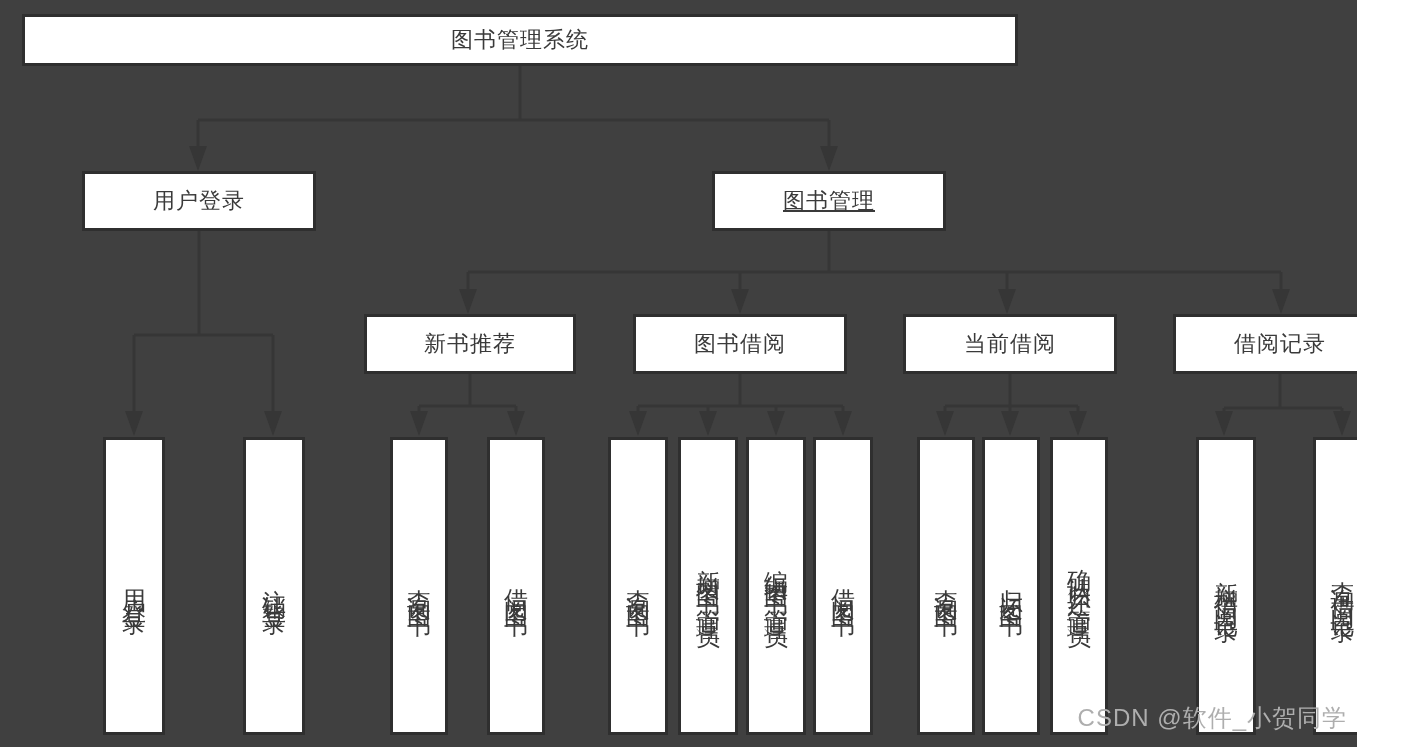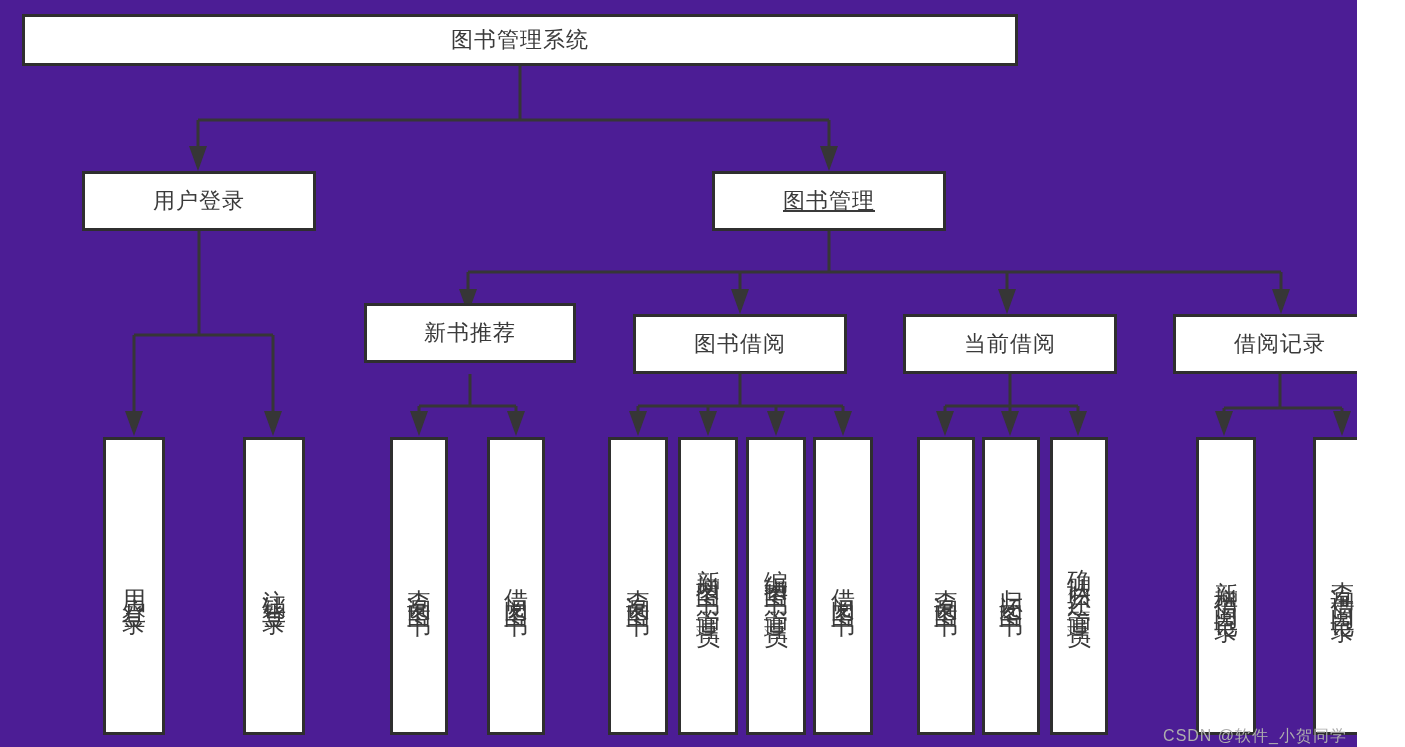--- a/index.html
+++ b/index.html
@@ -1,19 +1,19 @@
 <!DOCTYPE html>
 <html><head>
 <meta charset="utf-8">
 <style>
   html,body{margin:0;padding:0;background:#ffffff;}
   #canvas{
     position:relative;
     width:1357px;height:747px;
-    background:#4c1d95;
+    background:#404040;
     font-family:"Liberation Sans","DejaVu Sans",sans-serif;
     overflow:hidden;
   }
   #wires{position:absolute;left:0;top:0;}
   .node{
     position:absolute;
     box-sizing:border-box;
     border:3px solid #2f2f2f;
     background:#ffffff;
     display:flex;align-items:center;justify-content:center;
@@ -34,23 +34,23 @@
   .leaf span{
     writing-mode:vertical-rl;
     text-orientation:mixed;
     font-size:24px;
     letter-spacing:8px;
     line-height:1;
     white-space:nowrap;
   }
   .watermark{
     position:absolute;
-    right:10px;bottom:0;
+    right:10px;bottom:13px;
     color:#aeaeae;
-    font-size:16px;
+    font-size:24px;
     letter-spacing:1px;
     z-index:3;
   }
 </style>
 </head>
 <body>
 
 <div id="canvas">
 
   <svg id="wires" width="1405" height="747" viewBox="0 0 1405 747">
@@ -90,21 +90,21 @@
     <span>图书管理系统</span>
   </div>
 
   <div class="node" style="left:82px;top:171px;width:234px;height:60px;">
     <span>用户登录</span>
   </div>
   <div class="node" style="left:712px;top:171px;width:234px;height:60px;text-decoration:underline;">
     <span>图书管理</span>
   </div>
 
-  <div class="node" style="left:364px;top:303px;width:212px;height:60px;font-family:Liberation Mono, monospace;">
+  <div class="node" style="left:364px;top:314px;width:212px;height:60px;font-family:Liberation Mono, monospace;">
     <span>新书推荐</span>
   </div>
   <div class="node" style="left:633px;top:314px;width:214px;height:60px;">
     <span>图书借阅</span>
   </div>
   <div class="node" style="left:903px;top:314px;width:214px;height:60px;">
     <span>当前借阅</span>
   </div>
   <div class="node" style="left:1173px;top:314px;width:214px;height:60px;">
     <span>借阅记录</span>

